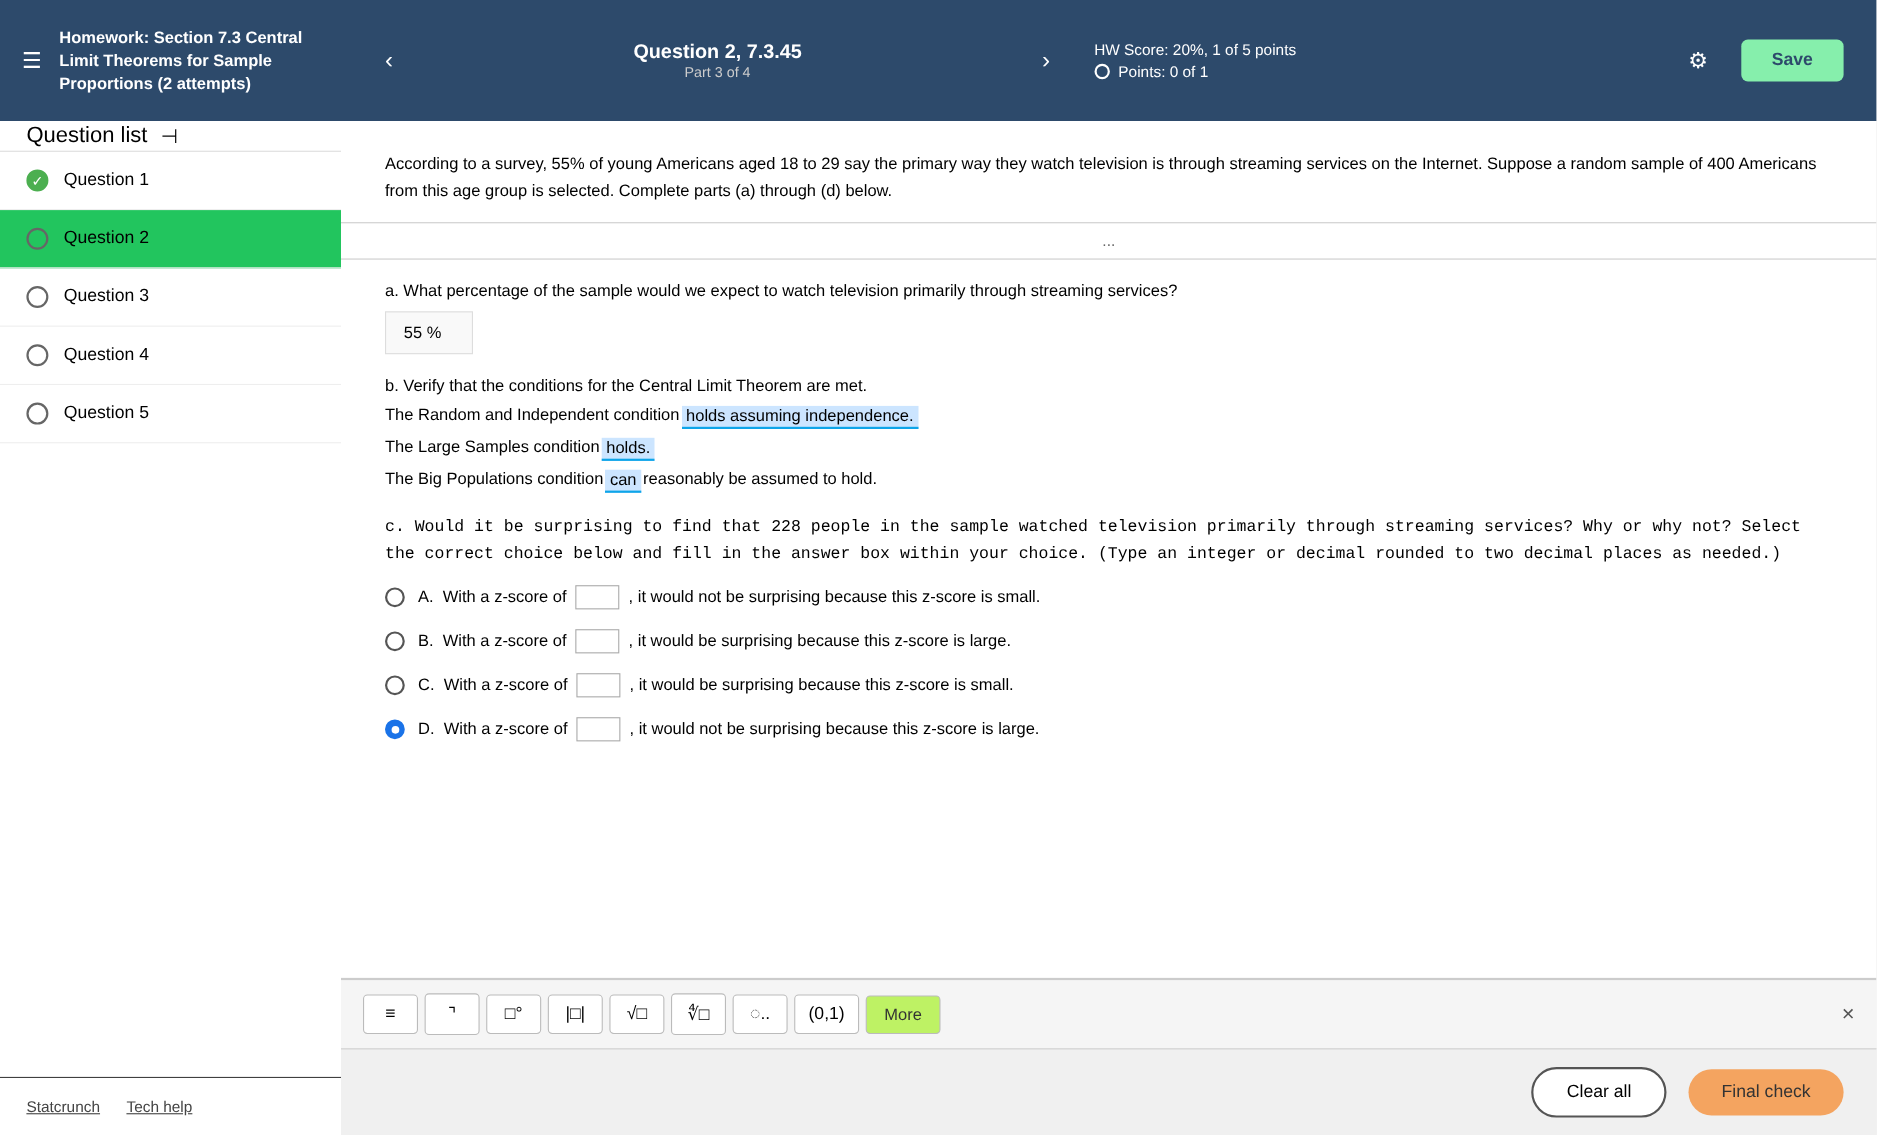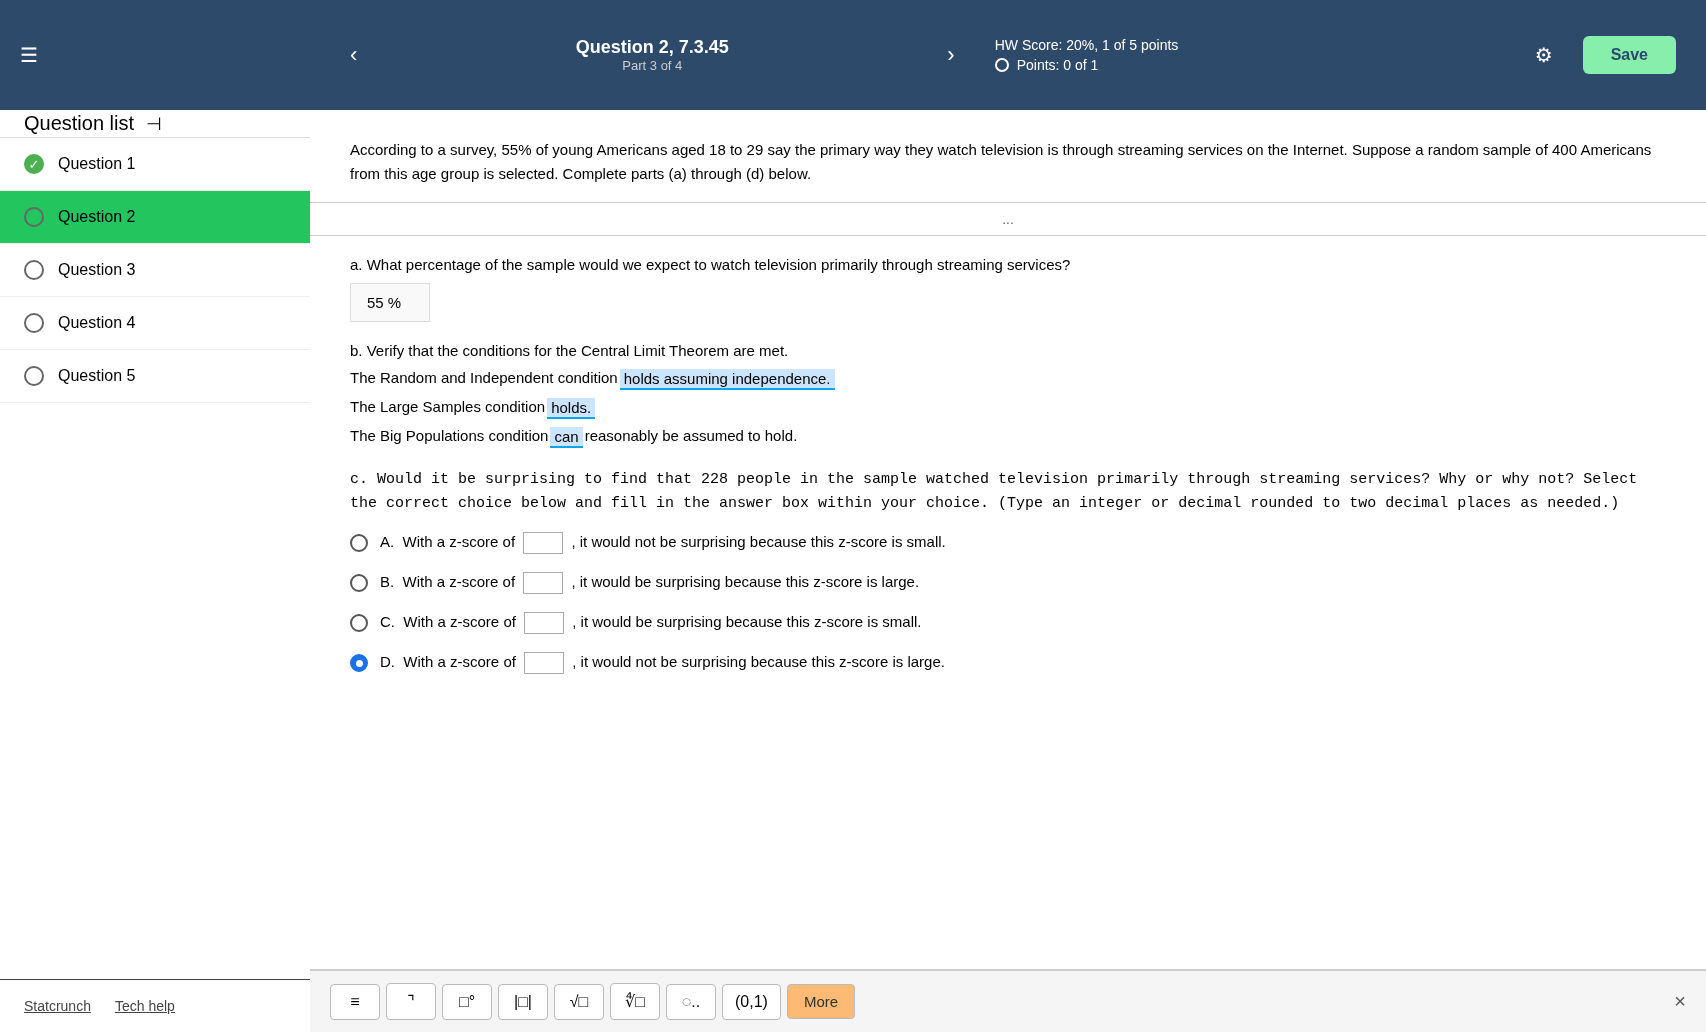--- a/index.html
+++ b/index.html
@@ -296,21 +296,21 @@
       border: 1px solid #bbb;
       border-radius: 4px;
       padding: 8px 12px;
       cursor: pointer;
       font-size: 16px;
       min-width: 50px;
       text-align: center;
     }
 
     .more-btn {
-      background: #fdba74;
+      background: #bef264;
       border: 1px solid #bbb;
       border-radius: 4px;
       padding: 8px 16px;
       cursor: pointer;
       font-size: 15px;
       color: #333;
     }
 
     .close-toolbar {
       margin-left: auto;
@@ -352,20 +352,21 @@
       font-weight: 500;
       color: #333;
     }
   </style>
 </head>
 <body>
 
 <div class="left-panel">
   <div class="header-bar">
     <span class="hamburger-icon">☰</span>
+    <span class="hw-title">Homework: Section 7.3 Central Limit Theorems for Sample Proportions (2 attempts)</span>
   </div>
 
   <div class="question-list-header">
     <span>Question list</span>
     <span class="collapse-icon">⊣</span>
   </div>
 
   <div class="question-items">
   <div class="question-item">
         <div class="q-icon completed">✓</div>
@@ -499,13 +500,17 @@
       <button class="math-btn">|□|</button>
       <button class="math-btn">√□</button>
       <button class="math-btn">∜□</button>
       <button class="math-btn">◌..</button>
       <button class="math-btn">(0,1)</button>
       <button class="more-btn">More</button>
       <button class="close-toolbar">×</button>
     </div>
   </div>
 
+  <div class="action-bar">
+    <button class="clear-all-btn">Clear all</button>
+    <button class="final-check-btn">Final check</button>
+  </div>
 </div>
 
 </body></html>

